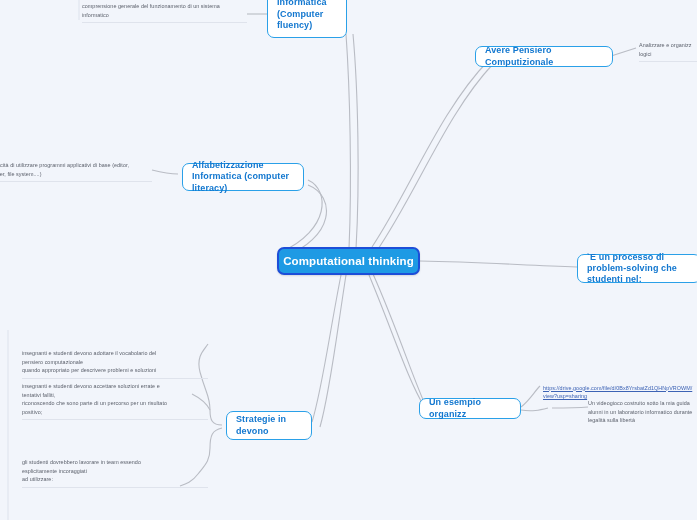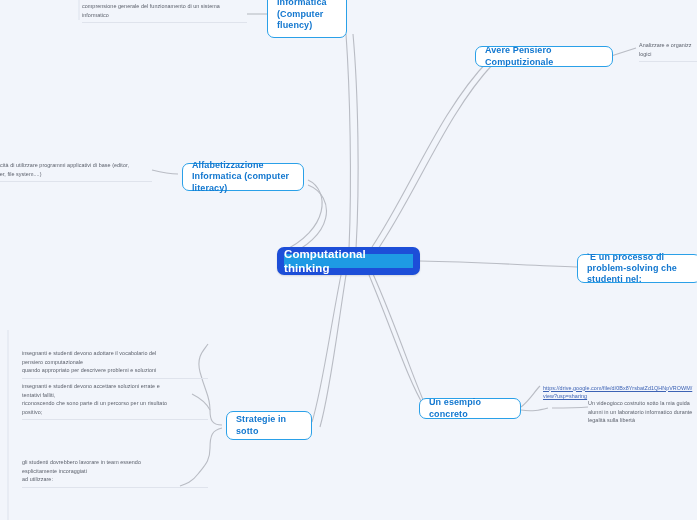--- a/index.html
+++ b/index.html
@@ -34,21 +34,21 @@
     position: absolute;
     box-sizing: border-box;
     border-radius: 7px;
     font-weight: bold;
     letter-spacing: .1px;
     line-height: 1.25;
   }
   .node-root {
     background: #1e9ae4;
     color: #ffffff;
-    border: 7px solid #1d4ed8;
+    border: 2px solid #1d4ed8;
     font-size: 11.5px;
     display: flex;
     align-items: center;
     justify-content: center;
     box-shadow: 0 1px 2px rgba(0,0,0,.12);
   }
   .node-branch {
     background: #ffffff;
     color: #1277cf;
     border: 1.6px solid #2aa0e8;
@@ -140,25 +140,25 @@
 
   <div class="node node-branch" style="left:182px; top:163px; width:122px; height:28px;">
     <span>Alfabetizzazione Informatica (computer literacy)</span>
   </div>
 
   <div class="node node-branch" style="left:577px; top:254px; width:124px; height:29px;">
     <span>`E un processo di problem-solving che studenti nel:</span>
   </div>
 
   <div class="node node-branch" style="left:226px; top:411px; width:86px; height:29px;">
-    <span>Strategie in sotto</span>
+    <span>Strategie in devono</span>
   </div>
 
   <div class="node node-branch" style="left:419px; top:398px; width:102px; height:21px;">
-    <span>Un esempio concreto</span>
+    <span>Un esempio organizz</span>
   </div>
 
   <div class="note" style="left:82px; top:-1px; width:165px;">comprensione generale del funzionamento di un sistema
 informatico</div>
 
   <div class="note" style="left:639px; top:38px; width:62px;">Analizzare e organizz
 logici</div>
 
   <div class="note" style="left:-3px; top:158px; width:155px;">acità di utilizzare programmi applicativi di base (editor,
 ser, file system....)</div>

